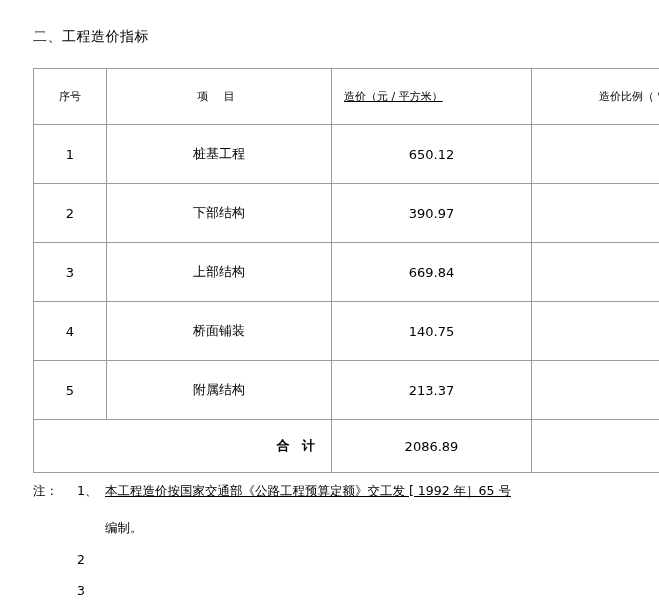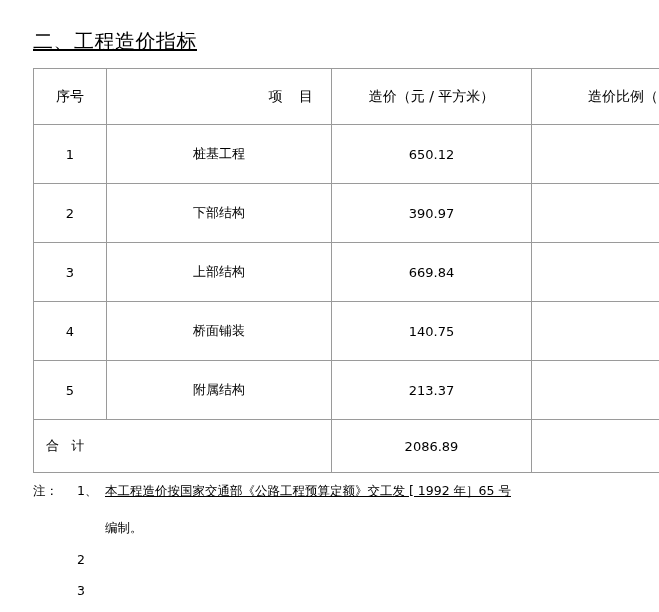--- a/index.html
+++ b/index.html
@@ -19,25 +19,24 @@
     position: absolute;
     left: 0;
     top: 0;
     width: 659px;
     height: 612px;
   }
   .section-title {
     position: absolute;
     left: 33px;
     top: 28px;
-    font-size: 20px;
+    font-size: 14px;
     letter-spacing: 0.5px;
     color: #000;
     white-space: nowrap;
-    text-decoration: underline;
   }
   table.cost-table {
     position: absolute;
     left: 33px;
     top: 68px;
     width: 613px;
     border-collapse: collapse;
     table-layout: fixed;
   }
   table.cost-table td {
@@ -48,32 +47,33 @@
     vertical-align: middle;
   }
   .col-no    { width: 48px;  text-align: center; }
   .col-item  { width: 200px; text-align: center; }
   .col-cost  { width: 175px; text-align: center; }
   .col-ratio { width: 190px; text-align: right; }
 
   tr.head td {
     height: 55px;
     text-align: center;
-    font-size: 14px;
+    font-size: 11px;
   }
-  tr.head td.col-item { text-align: right; }
-  tr.head td.col-cost { text-align: center; }
+  tr.head td.col-item { text-align: center; }
+  tr.head td.col-cost { text-align: left; text-decoration: underline; }
   tr.head td.col-ratio { text-align: center; }
   .head-item-spaced { letter-spacing: 6px; }
 
   tr.data td { height: 58px; }
   tr.total td { height: 52px; }
   tr.total .total-label {
-    text-align: left;
+    text-align: right;
     letter-spacing: 4px;
+    font-weight: bold;
   }
 
   .notes {
     position: absolute;
     left: 33px;
     top: 481px;
     width: 615px;
     font-size: 12.5px;
     line-height: 1.55;
   }

